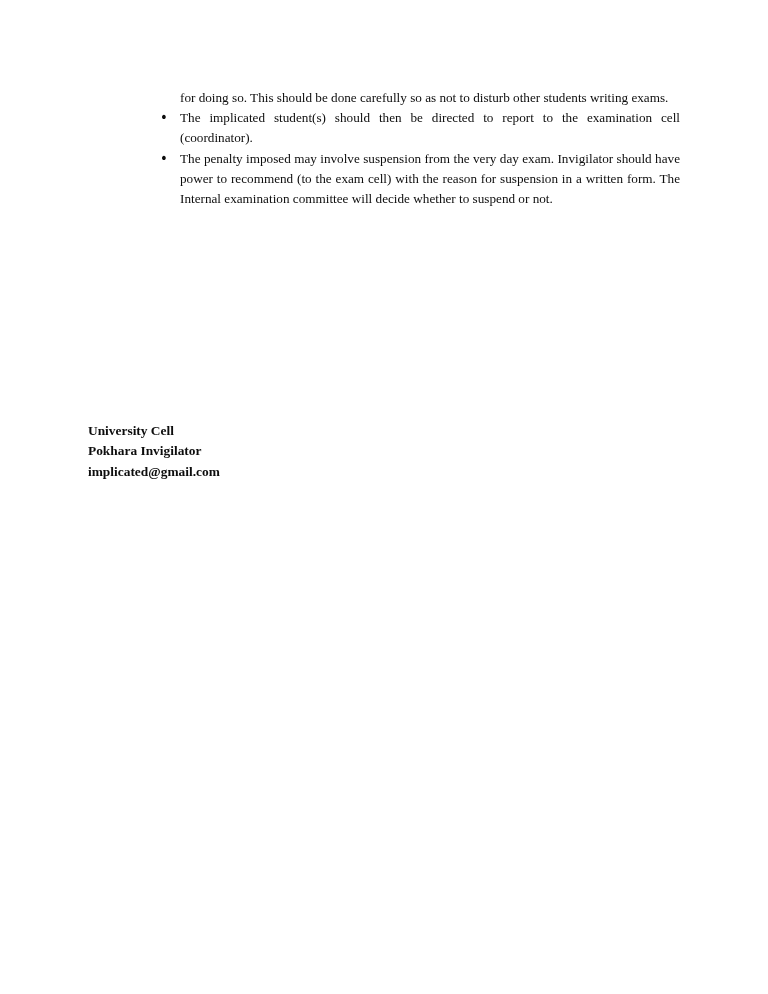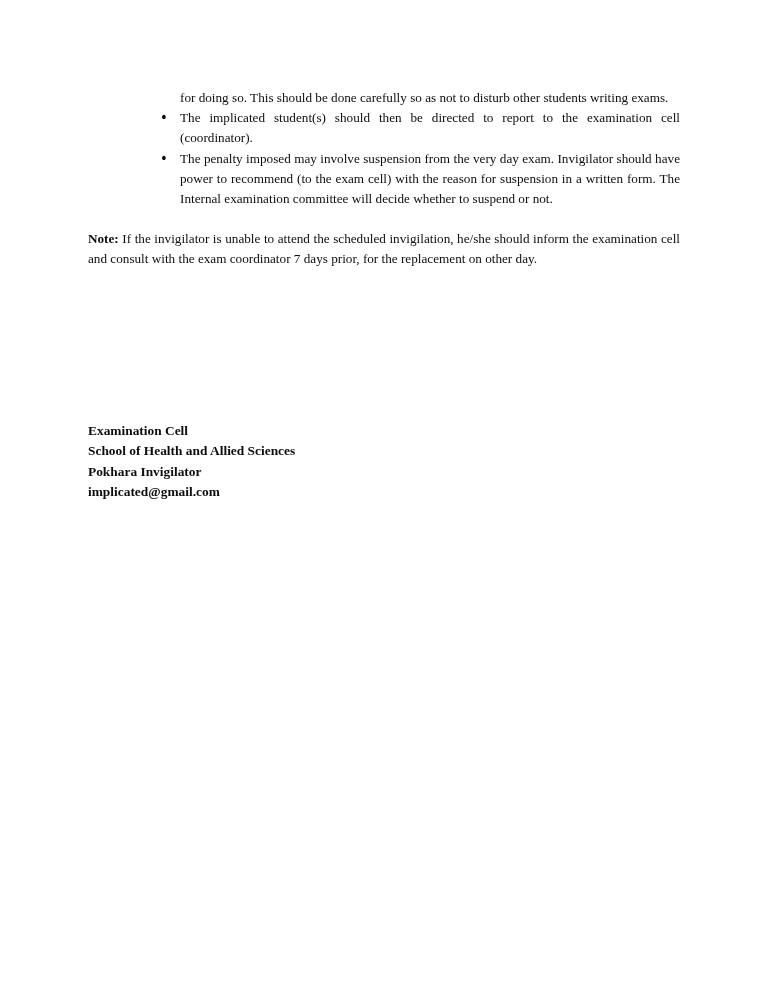--- a/index.html
+++ b/index.html
@@ -104,26 +104,22 @@
       <li class="bullet-item">
         <span class="bullet-glyph">•</span>
         <span>The implicated student(s) should then be directed to report to the examination cell (coordinator).</span>
       </li>
       <li class="bullet-item">
         <span class="bullet-glyph">•</span>
         <span>The penalty imposed may involve suspension from the very day exam. Invigilator should have power to recommend (to the exam cell) with the reason for suspension in a written form. The Internal examination committee will decide whether to suspend or not.</span>
       </li>
     </ul>
 
-    <p class="para note">
-      <span class="note-label">Note:</span><span> If the invigilator is unable to attend the scheduled invigilation, he/she should inform the examination cell and consult with the exam coordinator 7 days prior, for the replacement on other day.</span>
-    </p>
 
   </div>
 
   <div class="signature">
-    <div class="signature-line">Examination Cell</div>
-    <div class="signature-line">School of Health and Allied Sciences</div>
+    <div class="signature-line">University Cell</div>
     <div class="signature-line">Pokhara Invigilator</div>
     <div class="signature-line">implicated@gmail.com</div>
   </div>
 
 </div>
 
 </body></html>

